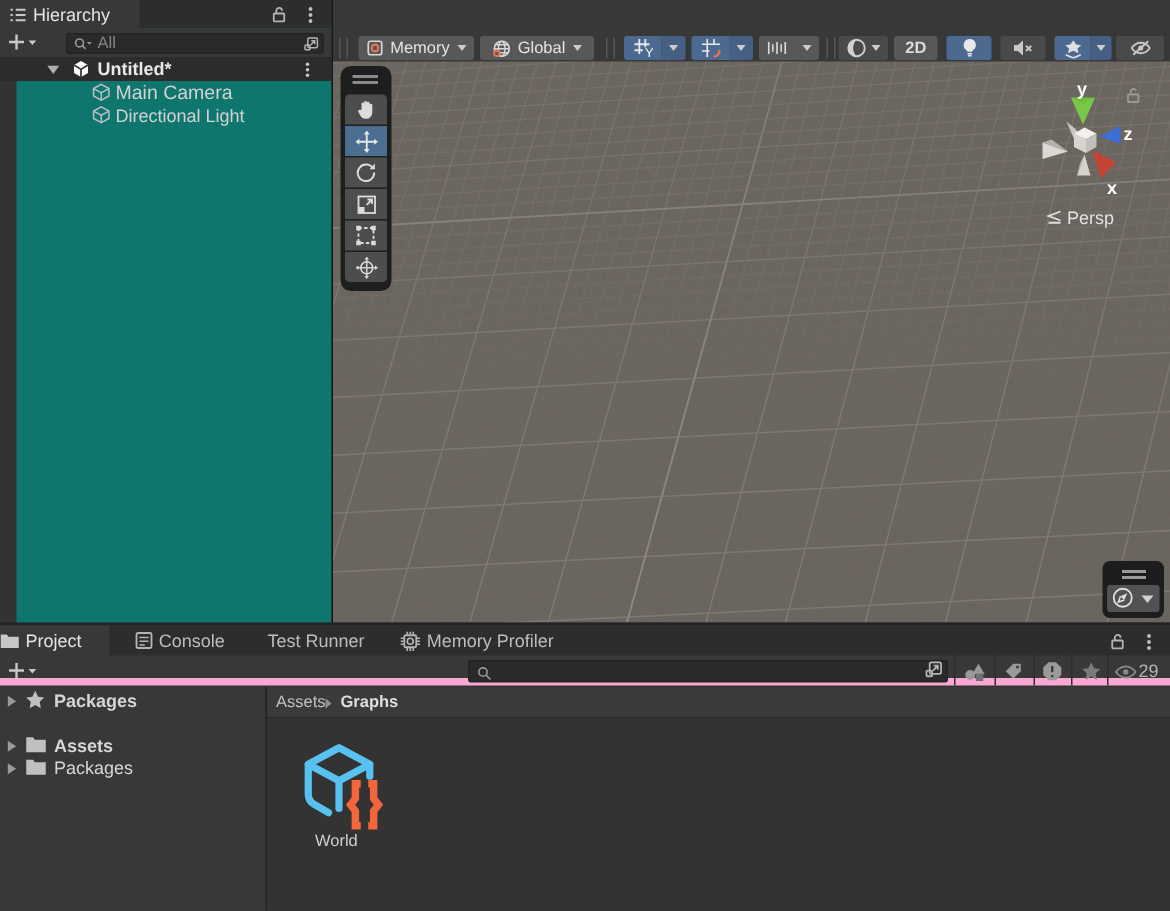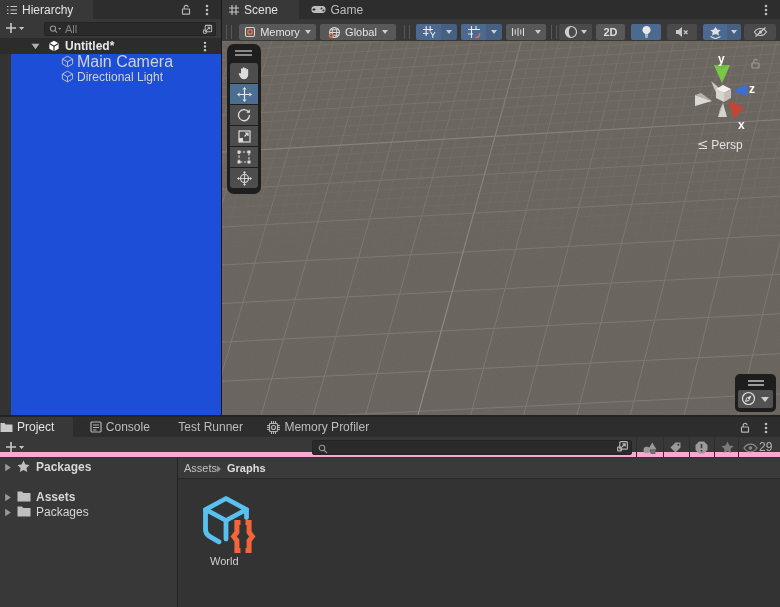--- a/index.html
+++ b/index.html
@@ -3,21 +3,21 @@
 *{margin:0;padding:0;box-sizing:border-box}
 html,body{width:780px;height:607px;overflow:hidden;background:#383838;font-family:"Liberation Sans",sans-serif;-webkit-font-smoothing:antialiased}
 .abs{position:absolute}
 .tabbar{background:#2d2d2d;height:19px;position:relative}
 .tab{display:inline-flex;align-items:center;height:19px;padding:0 8px;font-size:12px;color:#bdbdbd;vertical-align:top}
 .tab.active{background:#383838;color:#e4e4e4}
 svg{display:block}
 </style></head>
 <body>
 
-<div class="abs" style="left:0;top:0;width:221px;height:417px;background:#1d4ed8">
+<div class="abs" style="left:0;top:0;width:221px;height:417px;background:#0f766e">
   <div class="tabbar" style="width:221px">
     <div class="tab active" style="padding:0 20px 0 6px">
       <svg width="12" height="12" viewBox="0 0 12 12" style="margin-right:4px">
         <g stroke="#c8c8c8" stroke-width="1.2" fill="none">
         <path d="M1 2.5h1.5M4.5 2.5h6.5M1 6h1.5M4.5 6h6.5M1 9.5h1.5M4.5 9.5h6.5"></path>
           </g>
       </svg>Hierarchy</div>
     <svg class="abs" style="right:29px;top:3px" width="12" height="13" viewBox="0 0 12 13">
       <g fill="none" stroke="#b4b4b4" stroke-width="1.2">
           <rect x="2.5" y="6" width="7" height="5.2" rx="0.5"></rect>
@@ -79,59 +79,37 @@
   </div>
   <div class="abs" style="left:0;top:54px;width:11px;height:363px;background:#333333"></div>
 
   <div class="abs" style="left:61px;top:54px;height:15px;display:flex;align-items:center">
     <svg width="13" height="13" viewBox="0 0 13 13" style="margin-right:3px">
       <g fill="none" stroke="#b8bfc5" stroke-width="1">
           <path d="M6.5 1.2L11.6 4v5L6.5 11.8 1.4 9V4z"></path>
           <path d="M1.6 4.2l4.9 2.6 4.9-2.6M6.5 6.8v4.8"></path>
         </g>
     </svg>
-    <span style="font-size:16px;color:#d2d2d2">Main Camera</span>
+    <span style="font-size:13px;color:#d2d2d2">Main Camera</span>
   </div>
 
   <div class="abs" style="left:61px;top:69px;height:15px;display:flex;align-items:center">
     <svg width="13" height="13" viewBox="0 0 13 13" style="margin-right:3px">
       <g fill="none" stroke="#b8bfc5" stroke-width="1">
           <path d="M6.5 1.2L11.6 4v5L6.5 11.8 1.4 9V4z"></path>
           <path d="M1.6 4.2l4.9 2.6 4.9-2.6M6.5 6.8v4.8"></path>
         </g>
     </svg>
     <span style="font-size:12px;color:#d2d2d2">Directional Light</span>
   </div>
 </div>
 
 <div class="abs" style="left:221px;top:0;width:1px;height:417px;background:#191919"></div>
 
 <div class="abs" style="left:222px;top:0;width:558px;height:415px;background:#383838">
-  <div class="tabbar" style="width:558px">
-    <div class="tab active" style="padding:0 21px 0 6px">
-      <svg width="12" height="12" viewBox="0 0 12 12" style="margin-right:4px">
-        <g stroke="#c8c8c8" stroke-width="1.1" fill="none">
-            <path d="M4 1v10M8 1v10M1 4h10M1 8h10"></path>
-          </g>
-      </svg>Scene</div>
-    <div class="tab" style="padding:0 10px 0 8px">
-      <svg width="15" height="10" viewBox="0 0 15 10" style="margin-right:4px">
-        <path d="M3.5 1h8A3 3 0 0 1 14.5 4.5 3 3 0 0 1 11.5 8h-8A3 3 0 0 1 0.5 4.5 3 3 0 0 1 3.5 1z" fill="#bdbdbd"></path>
-        <path d="M3 3v3M1.5 4.5h3" stroke="#2d2d2d" stroke-width="1"></path>
-          <circle cx="10.5" cy="3.5" r="0.9" fill="#2d2d2d"></circle>
-          <circle cx="12.5" cy="5.5" r="0.9" fill="#2d2d2d"></circle>
-      </svg>Game</div>
-    <svg class="abs" style="right:12px;top:4px" width="4" height="12" viewBox="0 0 4 12">
-        <g fill="#bdbdbd">
-          <circle cx="2" cy="2" r="1.3"></circle>
-          <circle cx="2" cy="6" r="1.3"></circle>
-          <circle cx="2" cy="10" r="1.3"></circle>
-        </g>
-      </svg>
-  </div>
 
   <div class="abs" style="left:0;top:19px;width:558px;height:22px;background:#383838">
     <style>
 .tbtn{position:absolute;top:5px;height:16px;background:#585858;border-radius:2px;display:flex;align-items:center;justify-content:center;font-size:11px;color:#e4e4e4}
 .tcaret{width:0;height:0;border-left:3.5px solid transparent;border-right:3.5px solid transparent;border-top:4px solid #cccccc}
 .thandle{position:absolute;top:6px;width:6px;height:14px;border-left:1.5px solid #575757;border-right:1.5px solid #575757}
 </style>
 <div class="thandle" style="left:4px"></div>
 
 <div class="tbtn" style="left:17px;width:77px">

